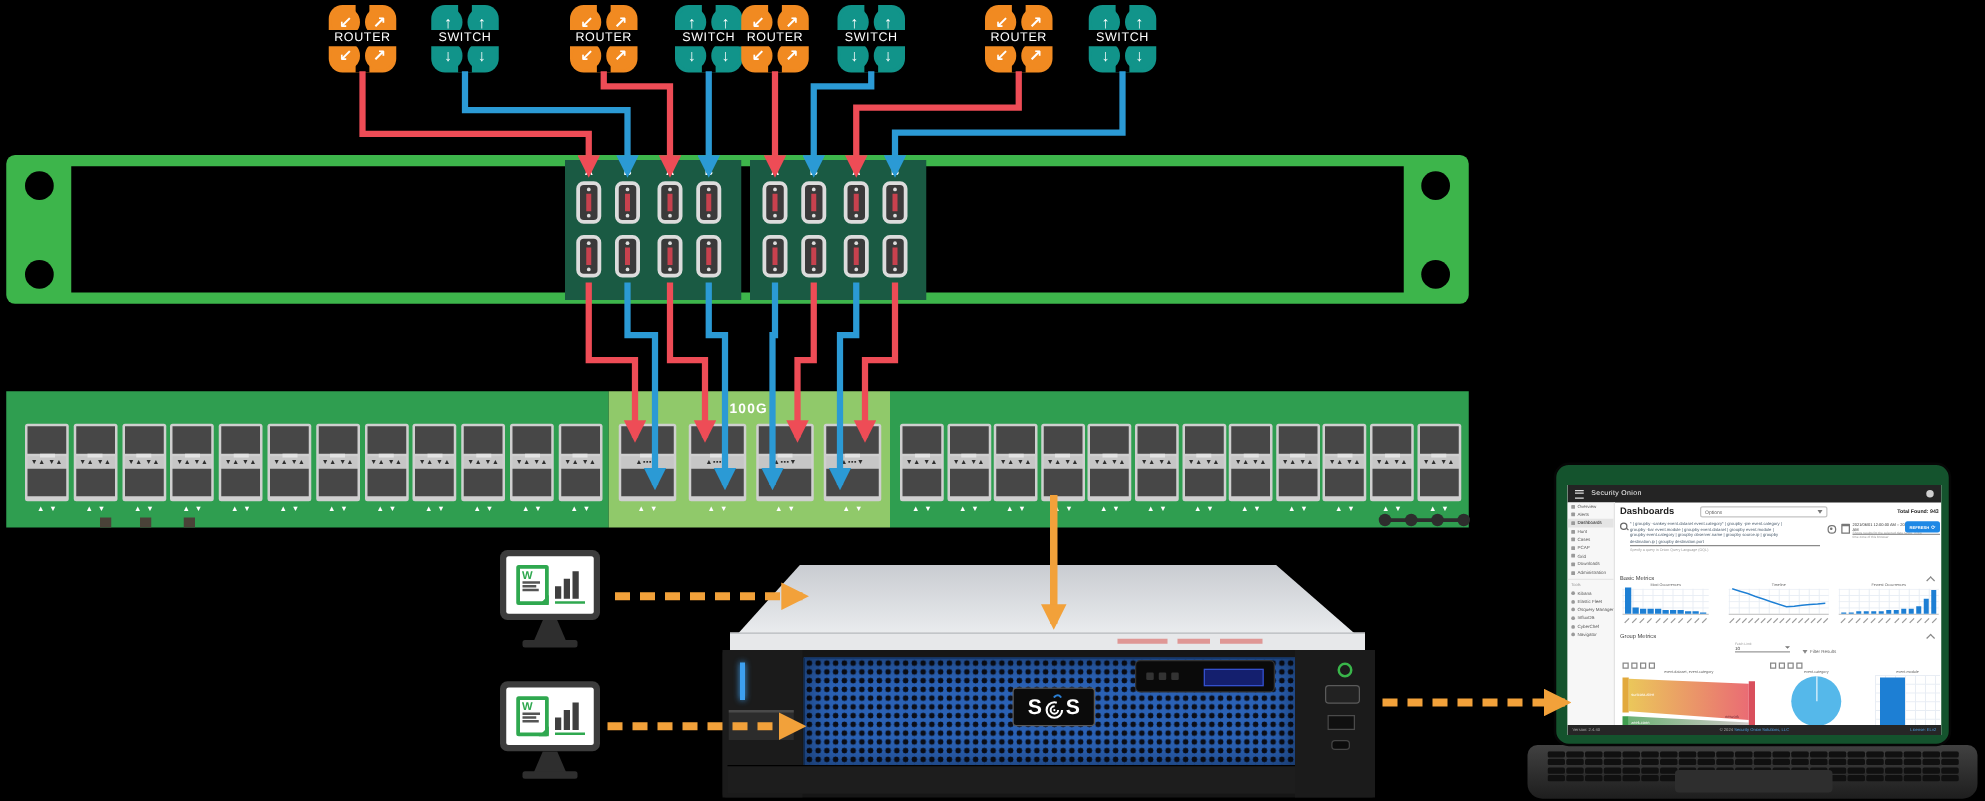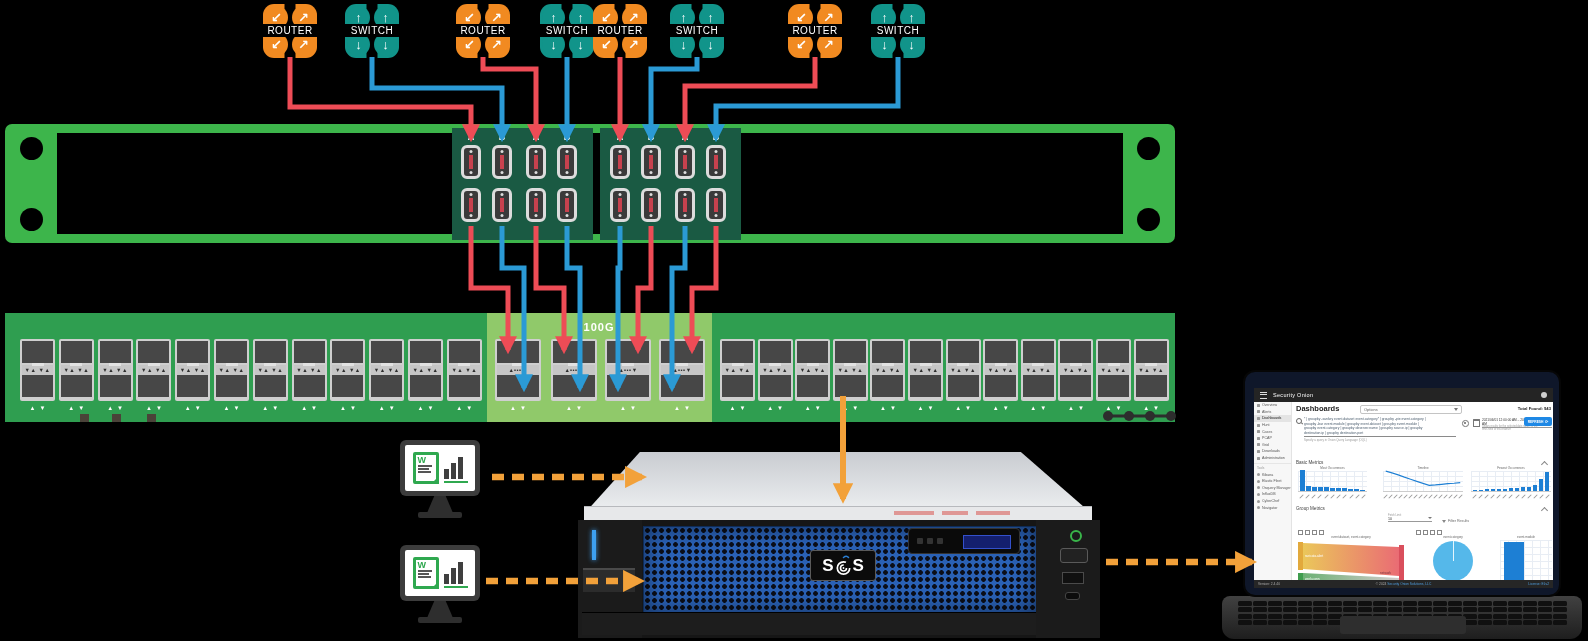--- a/index.html
+++ b/index.html
@@ -63,21 +63,21 @@
   .srv-lcd .blu{position:absolute;right:8px;top:6px;width:46px;height:12px;background:#141f6e;border:1px solid #3350cc;}
   .srv-lcd .btn{position:absolute;top:9px;width:6px;height:6px;background:#333;border-radius:1px;}
   .srv-logo{position:absolute;left:232px;top:30px;width:64px;height:29px;background:#0b0b0b;border:1px solid #5a5a5a;border-radius:3px;display:flex;align-items:center;justify-content:center;gap:1px;}
   .srv-logo b{color:#fff;font-size:17px;font-weight:bold;line-height:1;}
   
   #laptop{left:1218px;top:365px;width:370px;height:276px;}
   .lt-base{position:absolute;left:4px;top:231px;width:360px;height:43px;background:linear-gradient(#414141,#1e1e1e);border-radius:8px 8px 12px 12px;}
   .lt-keys{position:absolute;left:16px;top:5px;width:330px;height:26px;overflow:hidden;}
   .lt-key{position:absolute;background:#101010;border-radius:1.5px;}
   .lt-pad{position:absolute;left:118px;top:20px;width:126px;height:18px;background:#2e2e2e;border-radius:3px;}
-  .lt-screenframe{position:absolute;left:25px;top:5px;width:318px;height:227px;background:#0f172a;border-radius:12px;border:2px solid #060606;box-sizing:border-box;}
+  .lt-screenframe{position:absolute;left:25px;top:5px;width:318px;height:227px;background:#14532d;border-radius:12px;border:2px solid #060606;box-sizing:border-box;}
   .lt-screen{position:absolute;left:9px;top:16px;width:299px;height:200px;background:#fff;overflow:hidden;font-family:"Liberation Sans","DejaVu Sans",sans-serif;}
   .so-appbar{position:absolute;left:0;top:0;width:100%;height:14px;background:#242424;display:flex;align-items:center;color:#fff;}
   .so-ham{width:7px;height:5px;margin-left:6px;border-top:1px solid #ddd;border-bottom:1px solid #ddd;position:relative;}
   .so-ham:after{content:"";position:absolute;left:0;top:1.5px;width:100%;height:1px;background:#ddd;}
   .so-brand{font-size:5.5px;margin-left:6px;letter-spacing:.3px;}
   .so-person{position:absolute;right:6px;top:4px;width:6px;height:6px;border-radius:50%;background:#cfcfcf;}
   .so-sidebar{position:absolute;left:0;top:14px;width:37px;height:178px;background:#f7f7f7;border-right:1px solid #e3e3e3;overflow:hidden;}
   .so-item{position:relative;height:6.6px;display:flex;align-items:center;gap:2px;padding-left:3px;color:#555;font-size:3.6px;white-space:nowrap;}
   .so-item.active{background:#e4e4e4;color:#111;}
   .so-item .ic{width:3px;height:3px;background:#9a9a9a;border-radius:.5px;flex:none;}

